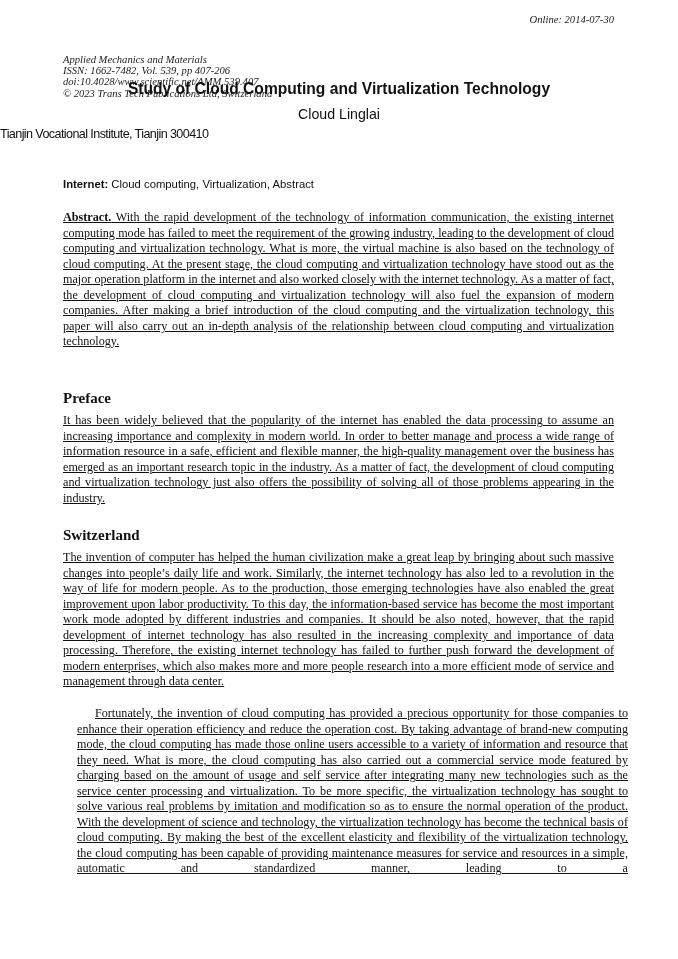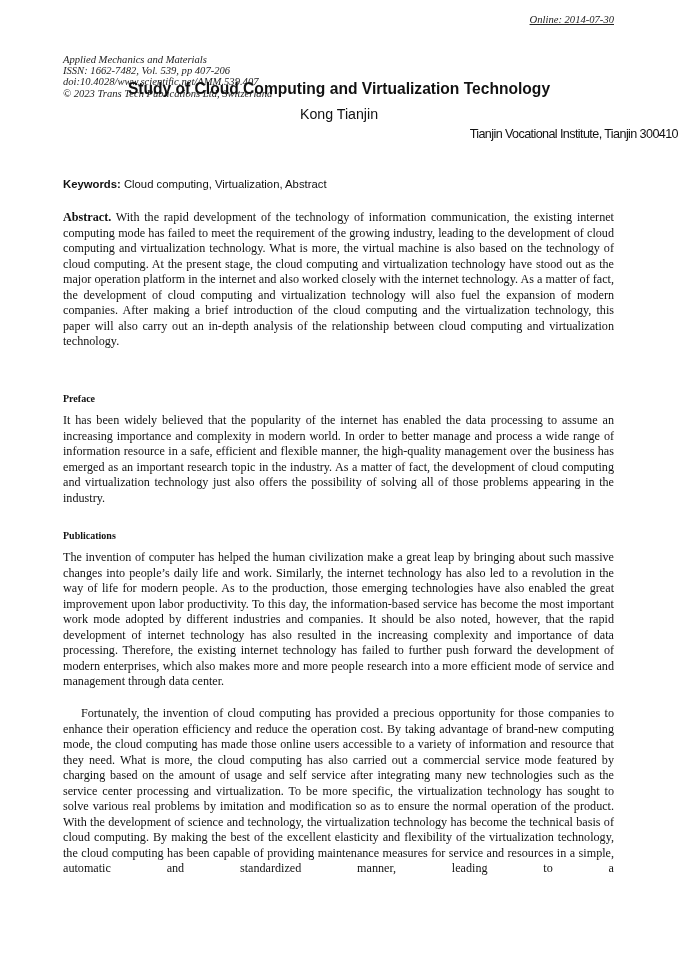--- a/index.html
+++ b/index.html
@@ -28,21 +28,20 @@
   .header-meta div { white-space: nowrap; }
   .online {
     position: absolute;
     right: 64px;
     top: 14px;
     font-style: italic;
     font-size: 10.6px;
     line-height: 11.2px;
     color: #222;
     white-space: nowrap;
-    text-decoration: underline;
   }
   .title {
     position: absolute;
     left: 0;
     width: 678px;
     top: 79px;
     text-align: center;
     font-family: "Liberation Sans", "DejaVu Sans", sans-serif;
     font-weight: bold;
     font-size: 15.6px;
@@ -57,21 +56,21 @@
     text-align: center;
     font-family: "Liberation Sans", "DejaVu Sans", sans-serif;
     font-size: 14.2px;
     line-height: 18px;
   }
   .affil {
     position: absolute;
     left: 0;
     width: 678px;
     top: 126px;
-    text-align: right;
+    text-align: left;
     font-family: "Liberation Sans", "DejaVu Sans", sans-serif;
     font-size: 12.6px;
     line-height: 17px;
     letter-spacing: -0.6px;
   }
   .keywords {
     position: absolute;
     left: 63px;
     top: 177px;
     font-family: "Liberation Sans", "DejaVu Sans", sans-serif;
@@ -81,49 +80,50 @@
   }
   .keywords b { font-weight: bold; }
   .para {
     position: absolute;
     left: 63px;
     width: 551px;
     font-size: 12.15px;
     line-height: 15.55px;
     text-align: justify;
     text-align-last: left;
+    text-decoration: underline;
   }
   .para b { font-weight: bold; }
   .heading {
     position: absolute;
     left: 63px;
-    font-size: 10px;
+    font-size: 15px;
     font-weight: bold;
     line-height: 15px;
   }
-  .indent { text-indent: 18px; }
+  .indent { text-indent: 18px; margin-left: 14px; }
   .last-justify { text-align-last: justify; }
 </style>
 </head>
 <body>
 
 <div class="header-meta">
   <div>Applied Mechanics and Materials</div>
   <div>ISSN: 1662-7482, Vol. 539, pp 407-206</div>
   <div>doi:10.4028/www.scientific.net/AMM.539.407</div>
   <div>© 2023 Trans Tech Publications Ltd, Switzerland</div>
 </div>
 <div class="online">Online: 2014-07-30</div>
 
 <div class="title">Study of Cloud Computing and Virtualization Technology</div>
-<div class="author">Kong Tianjin</div>
+<div class="author">Cloud Linglai</div>
 <div class="affil">Tianjin Vocational Institute, Tianjin 300410</div>
 
-<div class="keywords"><b>Keywords:</b><span> Cloud computing, Virtualization, Abstract</span></div>
+<div class="keywords"><b>Internet:</b><span> Cloud computing, Virtualization, Abstract</span></div>
 
 <div class="para" style="top:210px;"><b>Abstract.</b><span> With the rapid development of the technology of information communication, the existing internet computing mode has failed to meet the requirement of the growing industry, leading to the development of cloud computing and virtualization technology. What is more, the virtual machine is also based on the technology of cloud computing. At the present stage, the cloud computing and virtualization technology have stood out as the major operation platform in the internet and also worked closely with the internet technology. As a matter of fact, the development of cloud computing and virtualization technology will also fuel the expansion of modern companies. After making a brief introduction of the cloud computing and the virtualization technology, this paper will also carry out an in-depth analysis of the relationship between cloud computing and virtualization technology.</span></div>
 
 <div class="heading" style="top:391px;">Preface</div>
 <div class="para" style="top:413px;">It has been widely believed that the popularity of the internet has enabled the data processing to assume an increasing importance and complexity in modern world. In order to better manage and process a wide range of information resource in a safe, efficient and flexible manner, the high-quality management over the business has emerged as an important research topic in the industry. As a matter of fact, the development of cloud computing and virtualization technology just also offers the possibility of solving all of those problems appearing in the industry.</div>
 
-<div class="heading" style="top:528px;">Publications</div>
+<div class="heading" style="top:528px;">Switzerland</div>
 <div class="para" style="top:550px;">The invention of computer has helped the human civilization make a great leap by bringing about such massive changes into people’s daily life and work. Similarly, the internet technology has also led to a revolution in the way of life for modern people. As to the production, those emerging technologies have also enabled the great improvement upon labor productivity. To this day, the information-based service has become the most important work mode adopted by different industries and companies. It should be also noted, however, that the rapid development of internet technology has also resulted in the increasing complexity and importance of data processing. Therefore, the existing internet technology has failed to further push forward the development of modern enterprises, which also makes more and more people research into a more efficient mode of service and management through data center.</div>
 <div class="para indent last-justify" style="top:706px;">Fortunately, the invention of cloud computing has provided a precious opportunity for those companies to enhance their operation efficiency and reduce the operation cost. By taking advantage of brand-new computing mode, the cloud computing has made those online users accessible to a variety of information and resource that they need. What is more, the cloud computing has also carried out a commercial service mode featured by charging based on the amount of usage and self service after integrating many new technologies such as the service center processing and virtualization. To be more specific, the virtualization technology has sought to solve various real problems by imitation and modification so as to ensure the normal operation of the product. With the development of science and technology, the virtualization technology has become the technical basis of cloud computing. By making the best of the excellent elasticity and flexibility of the virtualization technology, the cloud computing has been capable of providing maintenance measures for service and resources in a simple, automatic and standardized manner, leading to a</div>
 
 </body></html>

